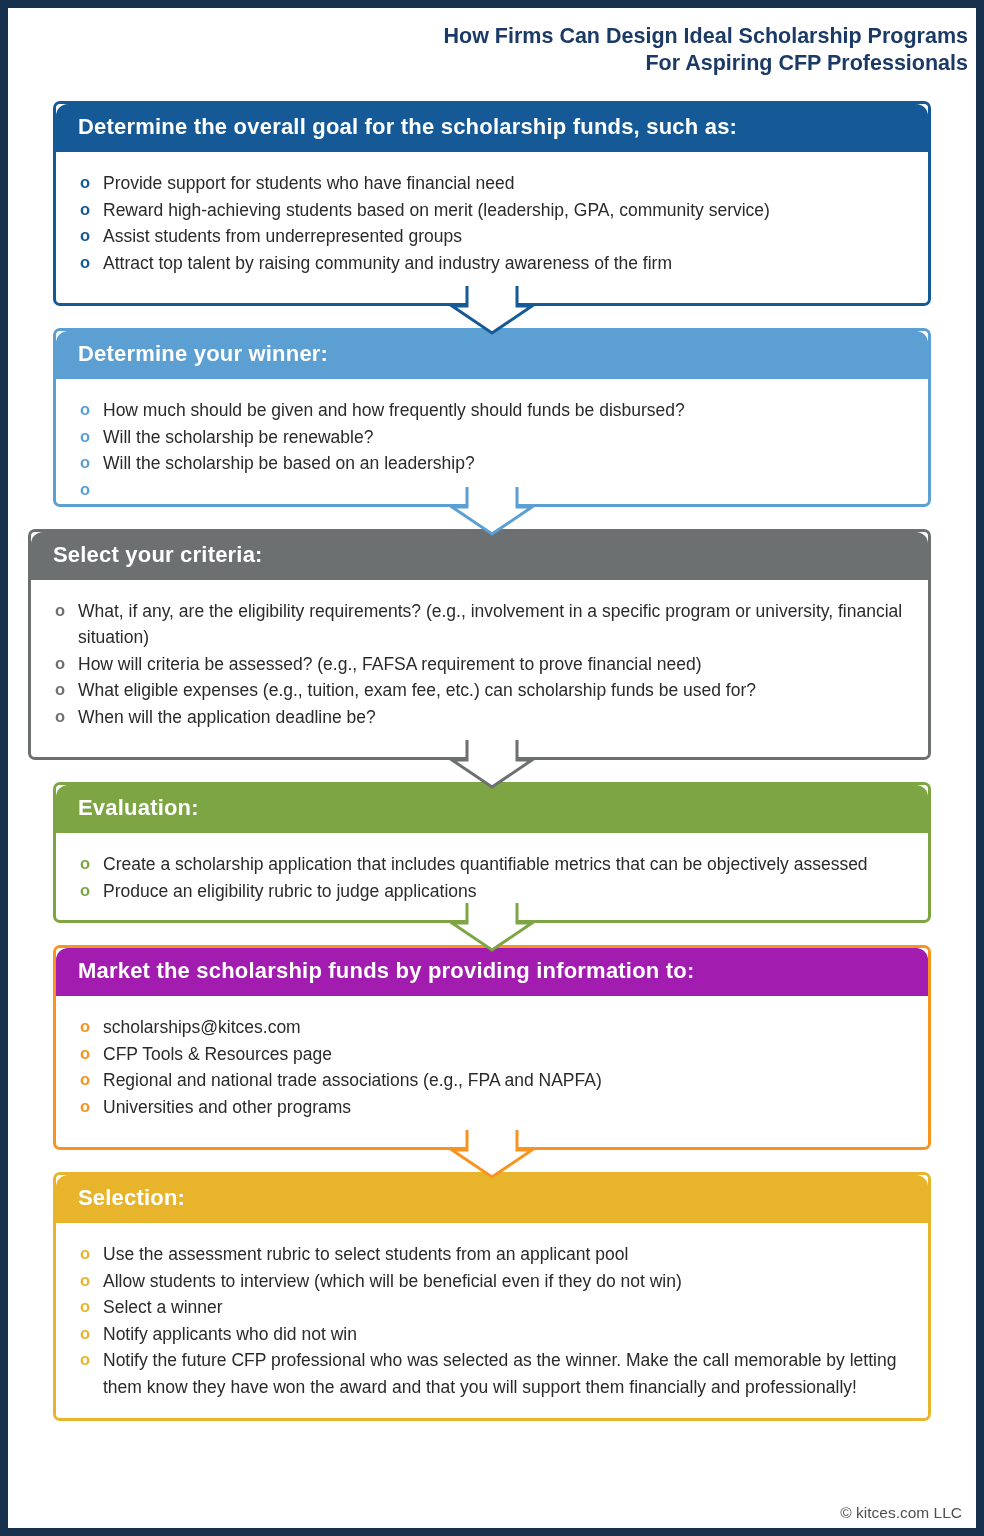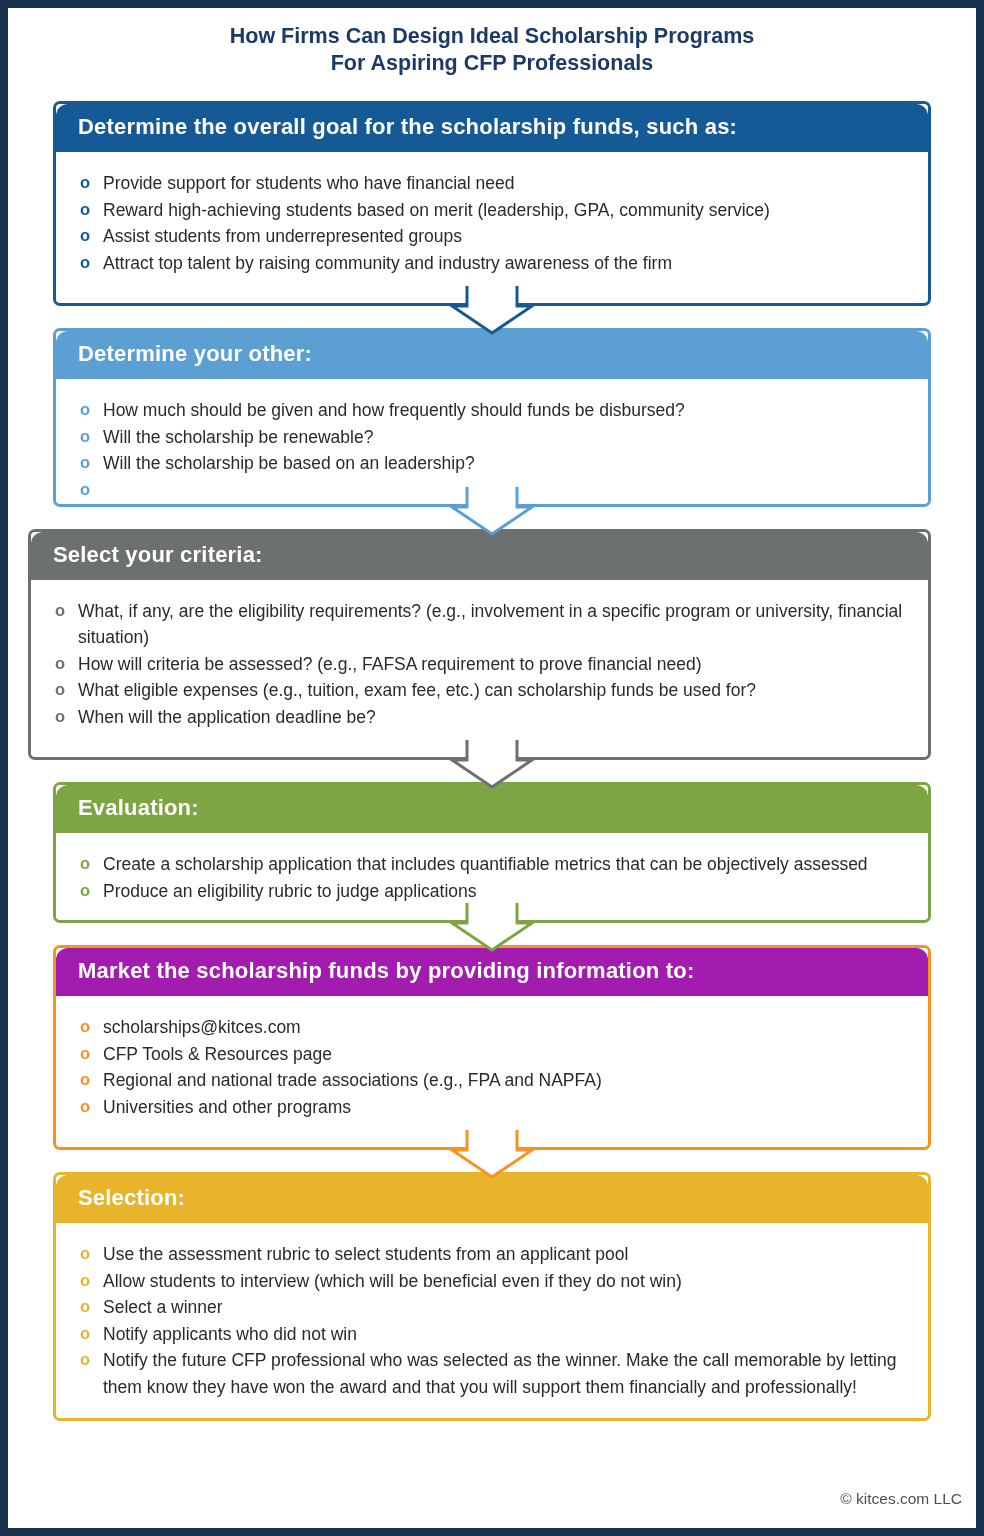--- a/index.html
+++ b/index.html
@@ -6,21 +6,21 @@
   body{
     width:984px;height:1536px;
     box-sizing:border-box;
     border:8px solid #16304e;
     background:#ffffff;
     font-family:"Liberation Sans",sans-serif;
     position:relative;
     overflow:hidden;
   }
   .title{
-    text-align:center;
+    text-align:right;
     color:#1b3a66;
     font-weight:bold;
     font-size:21.5px;
     line-height:27px;
     margin:15px 8px 24px;
   }
   .box{
     margin:0 45px 22px;
     border:3px solid #000;
     border-radius:7px;
@@ -65,21 +65,21 @@
   .arrow-wrap svg{
     position:absolute;
     left:50%;
     margin-left:-45px;
     top:-43px;
     display:block;
   }
   .footer{
     position:absolute;
     right:14px;
-    bottom:20px;
+    bottom:6px;
     font-size:15.5px;
     color:#4f4f4f;
   }
 </style>
 </head>
 <body>
 
 <div class="title">
   <div>How Firms Can Design Ideal Scholarship Programs</div>
   <div>For Aspiring CFP Professionals</div>
@@ -96,21 +96,21 @@
       </ul>
     </div>
 </div>
 <div class="arrow-wrap">
   <svg width="90" height="50" viewBox="0 0 90 50">
     <path d="M20,1 L20,21 L5,21 L45,48 L85,21 L70,21 L70,1" fill="#ffffff" stroke="#155a96" stroke-width="3"></path>
   </svg>
 </div>
 
 <div class="box" style="border-color: rgb(91, 159, 211);">
-  <div class="box-header" style="background: rgb(91, 159, 211);">Determine your other:</div>
+  <div class="box-header" style="background: rgb(91, 159, 211);">Determine your winner:</div>
   <div class="box-body">
       <ul>
         <li><span class="marker" style="color: rgb(91, 159, 211);">o</span><span>How much should be given and how frequently should funds be disbursed?</span></li>
         <li><span class="marker" style="color: rgb(91, 159, 211);">o</span><span>Will the scholarship be renewable?</span></li>
         <li><span class="marker" style="color: rgb(91, 159, 211);">o</span><span>Will the scholarship be based on an leadership?</span></li>
         <li><span class="marker" style="color: rgb(91, 159, 211);">o</span></li>
       </ul>
     </div>
 </div>
 <div class="arrow-wrap">

